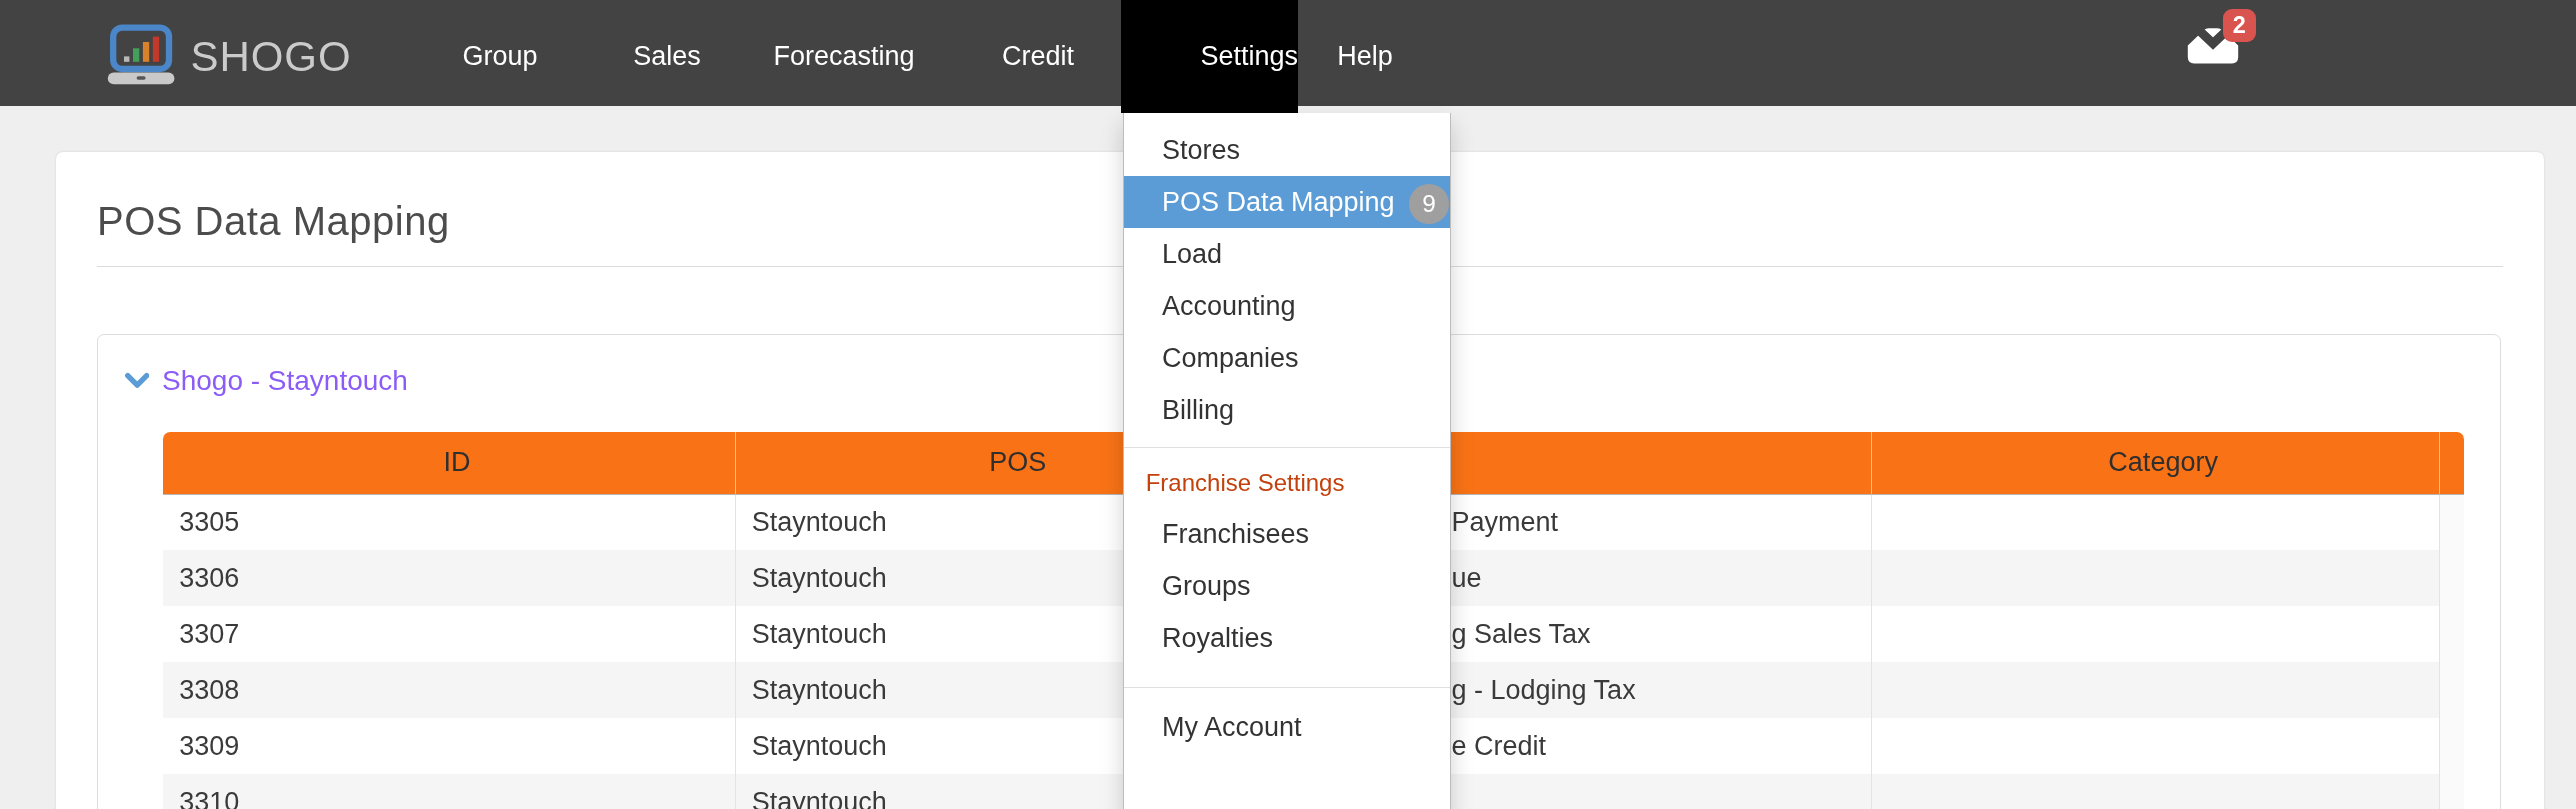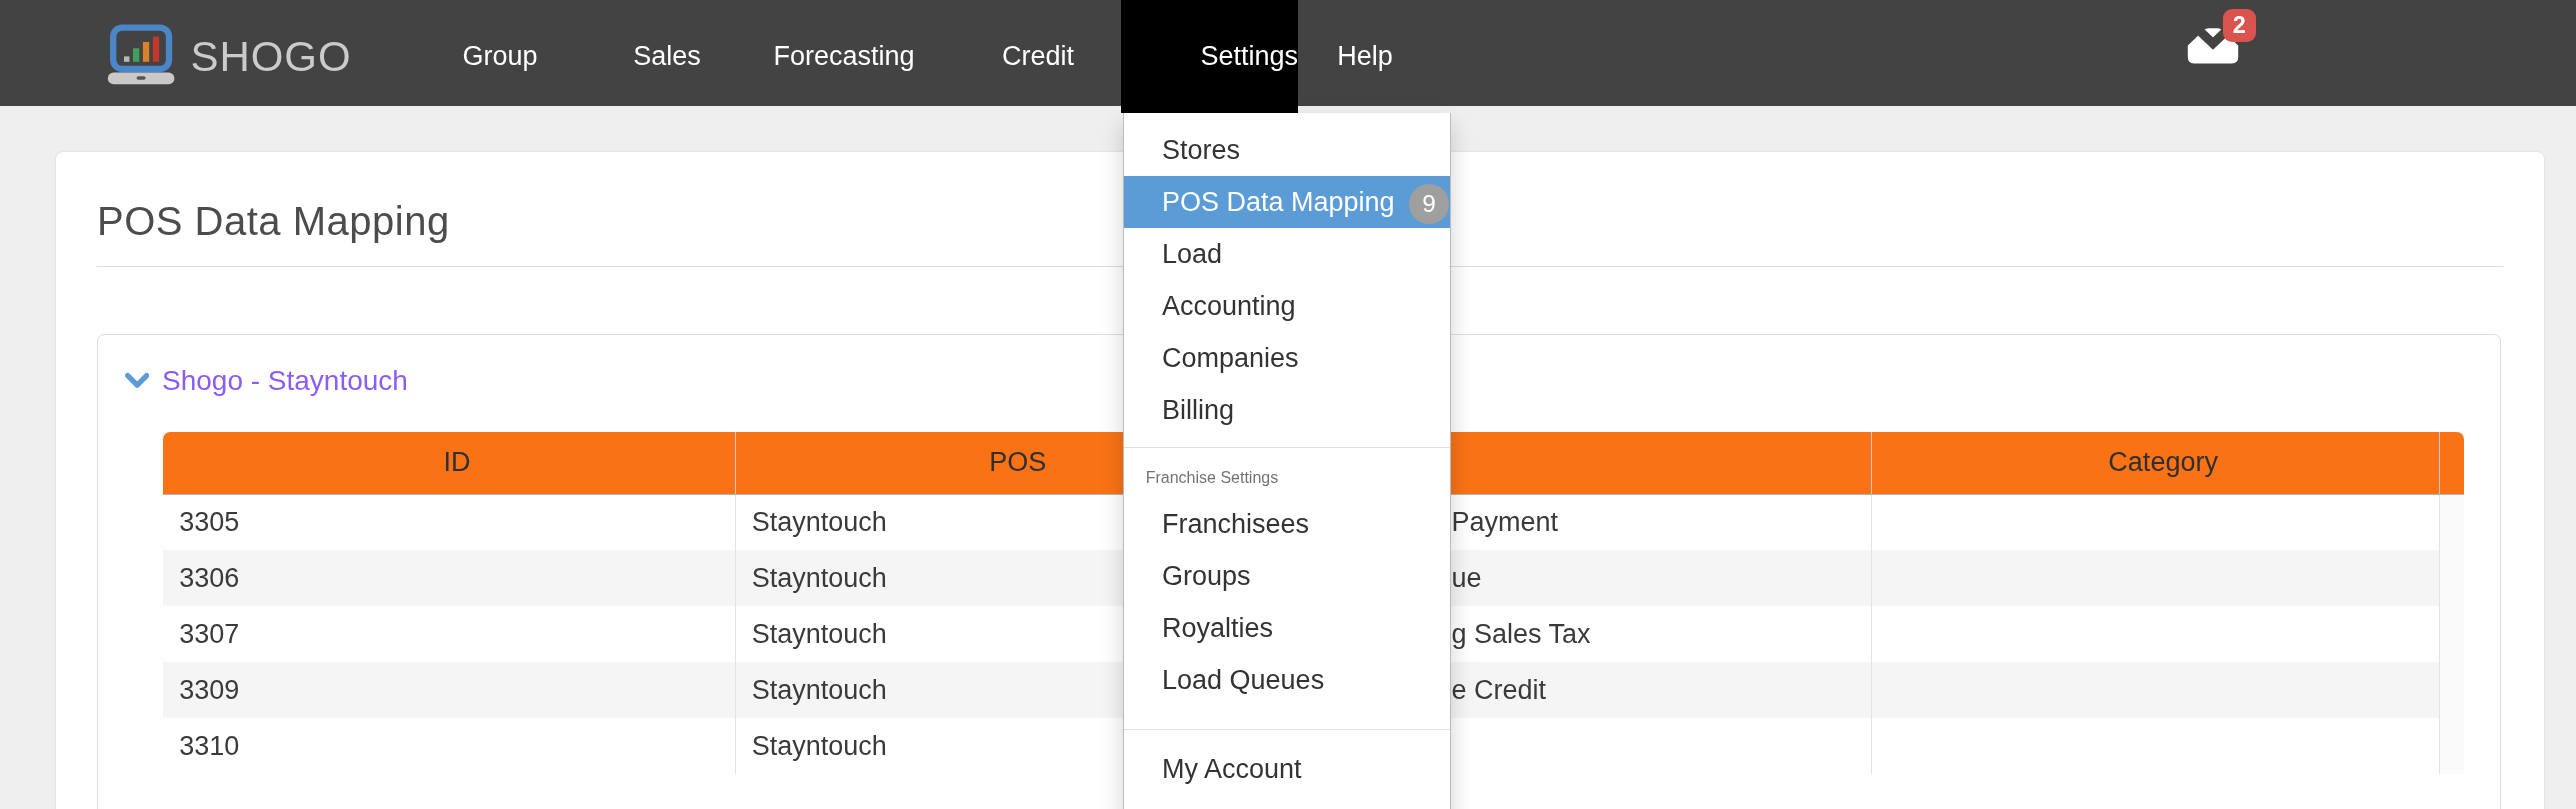--- a/index.html
+++ b/index.html
@@ -17,21 +17,21 @@
   .notif-badge { position:absolute; top:-12.6px; right:-12.6px; width:32.5px; height:32.5px; border-radius:9px;
                  background:#d9534f; color:#fff; font-size:23.5px; font-weight:bold; line-height:32.5px; text-align:center; }
 
   
   .menu { position:absolute; left:1123px; top:113px; width:328px; background:#fff;
           border:0.9px solid #bcbcbc; border-top:none; box-shadow:0 10.8px 21.7px rgba(0,0,0,.18);
           z-index:50; padding:10.8px 0 36px; min-height:704px; }
   .menu-section + .menu-section { border-top:0.9px solid #e0e0e0; margin-top:10.8px; padding-top:5.4px; }
   .menu-section:nth-child(2) { padding-bottom:12.6px; }
   .menu-section:nth-child(3) { padding-top:12.6px; }
-  .menu-header { font-size:16px; color:#737373; padding:16.3px 0 10.8px 21.7px; }
+  .menu-header { font-size:24px; color:#c2410c; padding:16.3px 0 10.8px 21.7px; }
   .menu-item { height:52px; line-height:52px; padding-left:38px; font-size:27px; color:#333; cursor:pointer; white-space:nowrap; }
   .menu-item.active { background:#5b9cd6; color:#fff; }
   .menu-badge { display:inline-block; width:40px; height:40px; border-radius:50%; background:#9f9f9f;
                 color:#fff; font-size:24.4px; line-height:40px; text-align:center; margin-left:14.4px; vertical-align:middle; }
 
   
   .card { position:absolute; left:56px; top:152px; width:2488px; height:849px; background:#fff;
           border-radius:7.2px; box-shadow:0 0.9px 2.7px rgba(0,0,0,.12); z-index:1; }
   .page-title { margin:47px 0 0 41px; font-size:40px; color:#4c4c4c; font-weight:300; letter-spacing:0.5px; }
   .rule { margin:21.7px 41px 0 41px; border-top:0.9px solid #dcdcdc; }
@@ -102,21 +102,20 @@
         <div class="menu-item"><span>Load</span></div>
         <div class="menu-item"><span>Accounting</span></div>
         <div class="menu-item"><span>Companies</span></div>
         <div class="menu-item"><span>Billing</span></div>
       </div>
       <div class="menu-section">
         <div class="menu-header">Franchise Settings</div>
         <div class="menu-item"><span>Franchisees</span></div>
         <div class="menu-item"><span>Groups</span></div>
         <div class="menu-item"><span>Royalties</span></div>
-        <div class="menu-item"><span>Load Queues</span></div>
       </div>
       <div class="menu-section">
         <div class="menu-item"><span>My Account</span></div>
       </div>
     </div>
 
   <main class="card">
     <h1 class="page-title">POS Data Mapping</h1>
     <div class="rule"></div>
 
@@ -163,20 +162,27 @@
               <td class="col-gutter"></td>
             </tr>
             <tr>
               <td>3307</td>
               <td>Stayntouch</td>
               <td class="col-item">g Sales Tax</td>
               <td></td>
               <td class="col-gutter"></td>
             </tr>
             <tr>
+              <td>3308</td>
+              <td>Stayntouch</td>
+              <td class="col-item">g - Lodging Tax</td>
+              <td></td>
+              <td class="col-gutter"></td>
+            </tr>
+            <tr>
               <td>3309</td>
               <td>Stayntouch</td>
               <td class="col-item">e Credit</td>
               <td></td>
               <td class="col-gutter"></td>
             </tr>
             <tr>
               <td>3310</td>
               <td>Stayntouch</td>
               <td class="col-item"></td>

